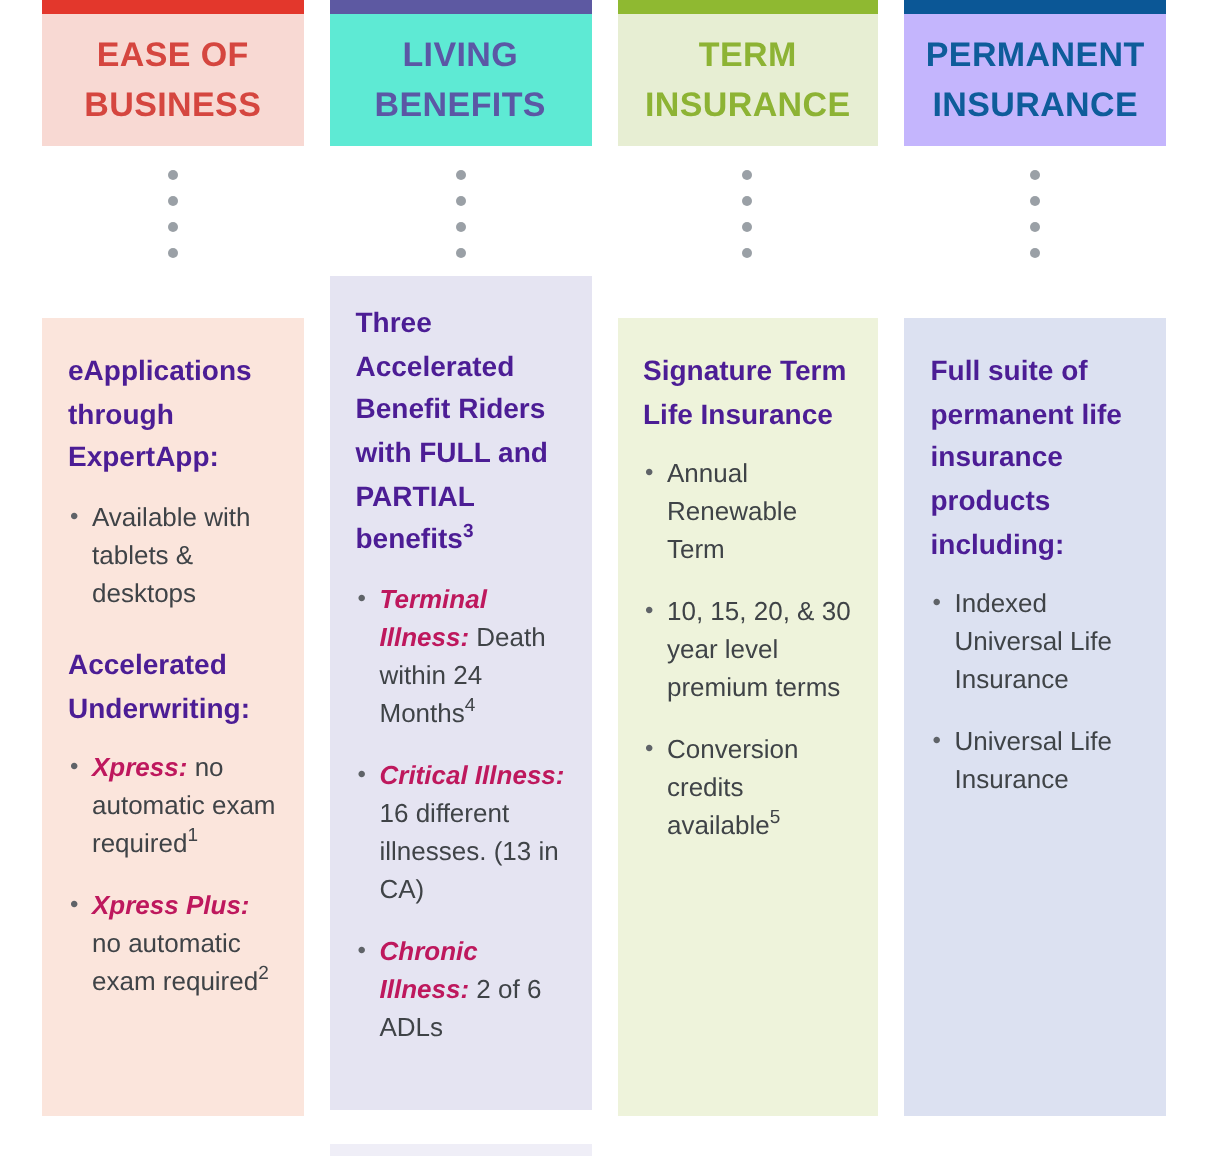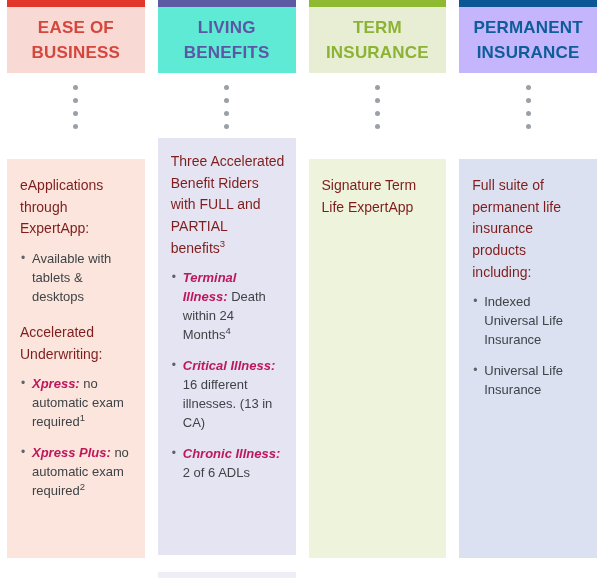--- a/index.html
+++ b/index.html
@@ -2,21 +2,21 @@
 <html><head>
 <meta charset="utf-8">
 <style>
   html,body{margin:0;padding:0;background:#ffffff;}
   .page{
     width:604px;height:578px;overflow:hidden;background:#ffffff;
     font-family:"Liberation Sans",sans-serif;position:relative;
   }
   .grid{
     display:grid;grid-template-columns:repeat(4,1fr);
-    column-gap:13px;padding:0 7px;box-sizing:border-box;width:604px;
+    column-gap:13px;padding:0 21px;box-sizing:border-box;width:604px;
   }
   .column{display:flex;flex-direction:column;min-width:0;}
 
   
   .header{height:73px;display:flex;flex-direction:column;box-sizing:border-box;}
   .bar{height:7px;width:100%;flex:0 0 auto;}
   .hd{
     flex:1;display:flex;align-items:center;justify-content:center;text-align:center;
     font-weight:bold;font-size:17px;line-height:25px;letter-spacing:0.2px;padding:0 6px;
   }
@@ -26,21 +26,21 @@
   .c2 .dots{height:65px;}
   .dot{width:5px;height:5px;border-radius:50%;background:#9aa0a6;margin-bottom:8px;flex:0 0 auto;}
 
   
   .content{
     box-sizing:border-box;height:399px;padding:16px 11px 0 13px;overflow:hidden;
   }
   .c2 .content{height:417px;padding-top:13px;}
 
   .h{
-    color:#7f1d1d;font-weight:normal;font-size:14px;line-height:1.55;margin:0 0 10px 0;
+    color:#4c1d95;font-weight:bold;font-size:14px;line-height:1.55;margin:0 0 10px 0;
   }
   .h.mt{margin-top:15px;}
   ul.bullets{list-style:none;margin:0;padding:0;}
   ul.bullets li{
     position:relative;padding-left:12px;margin-bottom:12px;
     color:#3f4347;font-size:13px;line-height:1.46;
   }
   ul.bullets li::before{
     content:"•";position:absolute;left:1px;top:0;color:#5f6368;font-size:12px;
   }
@@ -123,21 +123,26 @@
         <div class="bar"></div>
         <div class="hd">TERM INSURANCE</div>
       </div>
       <div class="dots">
         <span class="dot"></span>
         <span class="dot"></span>
         <span class="dot"></span>
         <span class="dot"></span>
       </div>
       <div class="content">
-        <p class="h">Signature Term Life ExpertApp</p>
+        <p class="h">Signature Term Life Insurance</p>
+        <ul class="bullets">
+          <li><span>Annual Renewable Term</span></li>
+          <li><span>10, 15, 20, &amp; 30 year level premium terms</span></li>
+          <li><span>Conversion credits available</span><sup>5</sup></li>
+        </ul>
       </div>
     </div>
 
     <div class="column c4">
       <div class="header">
         <div class="bar"></div>
         <div class="hd">PERMANENT INSURANCE</div>
       </div>
       <div class="dots">
         <span class="dot"></span>

